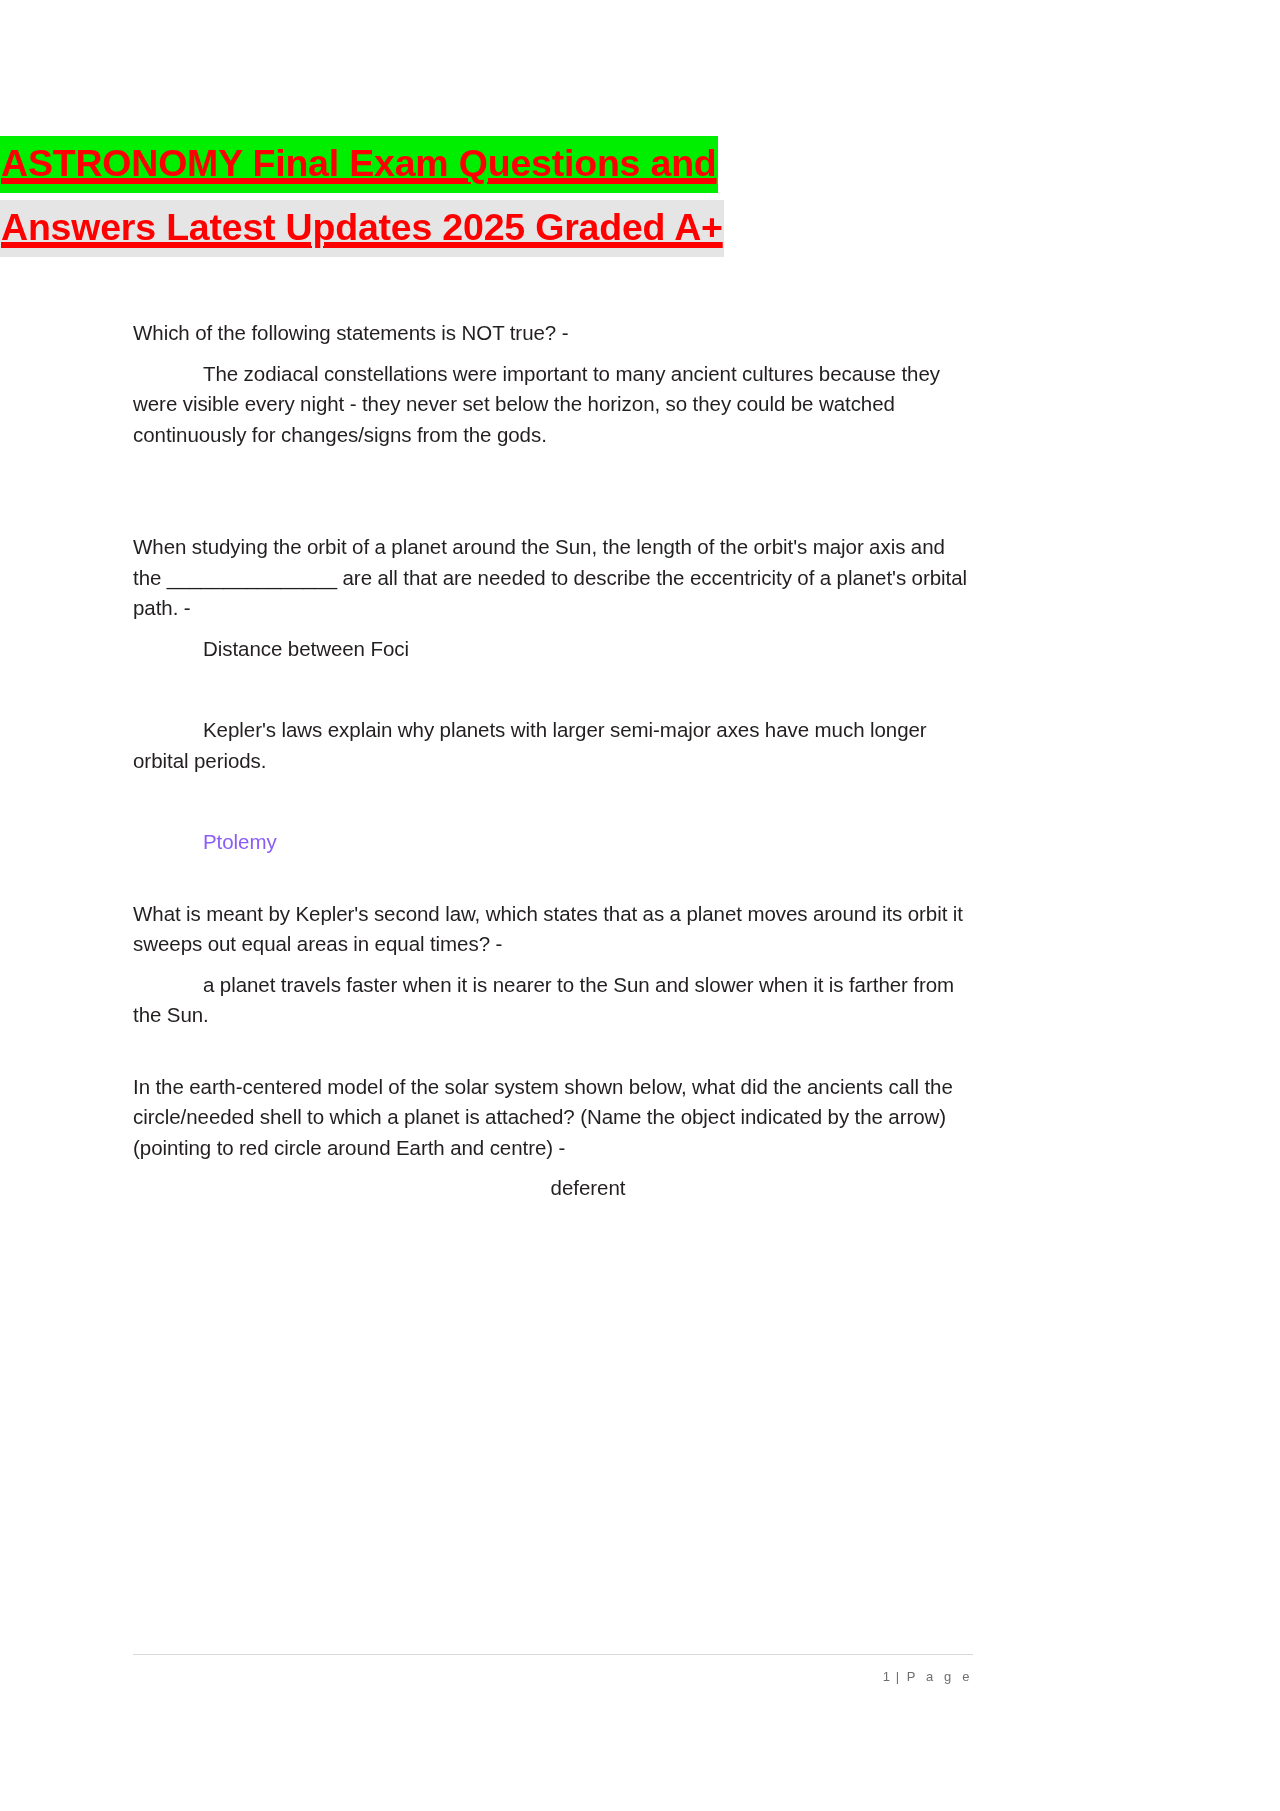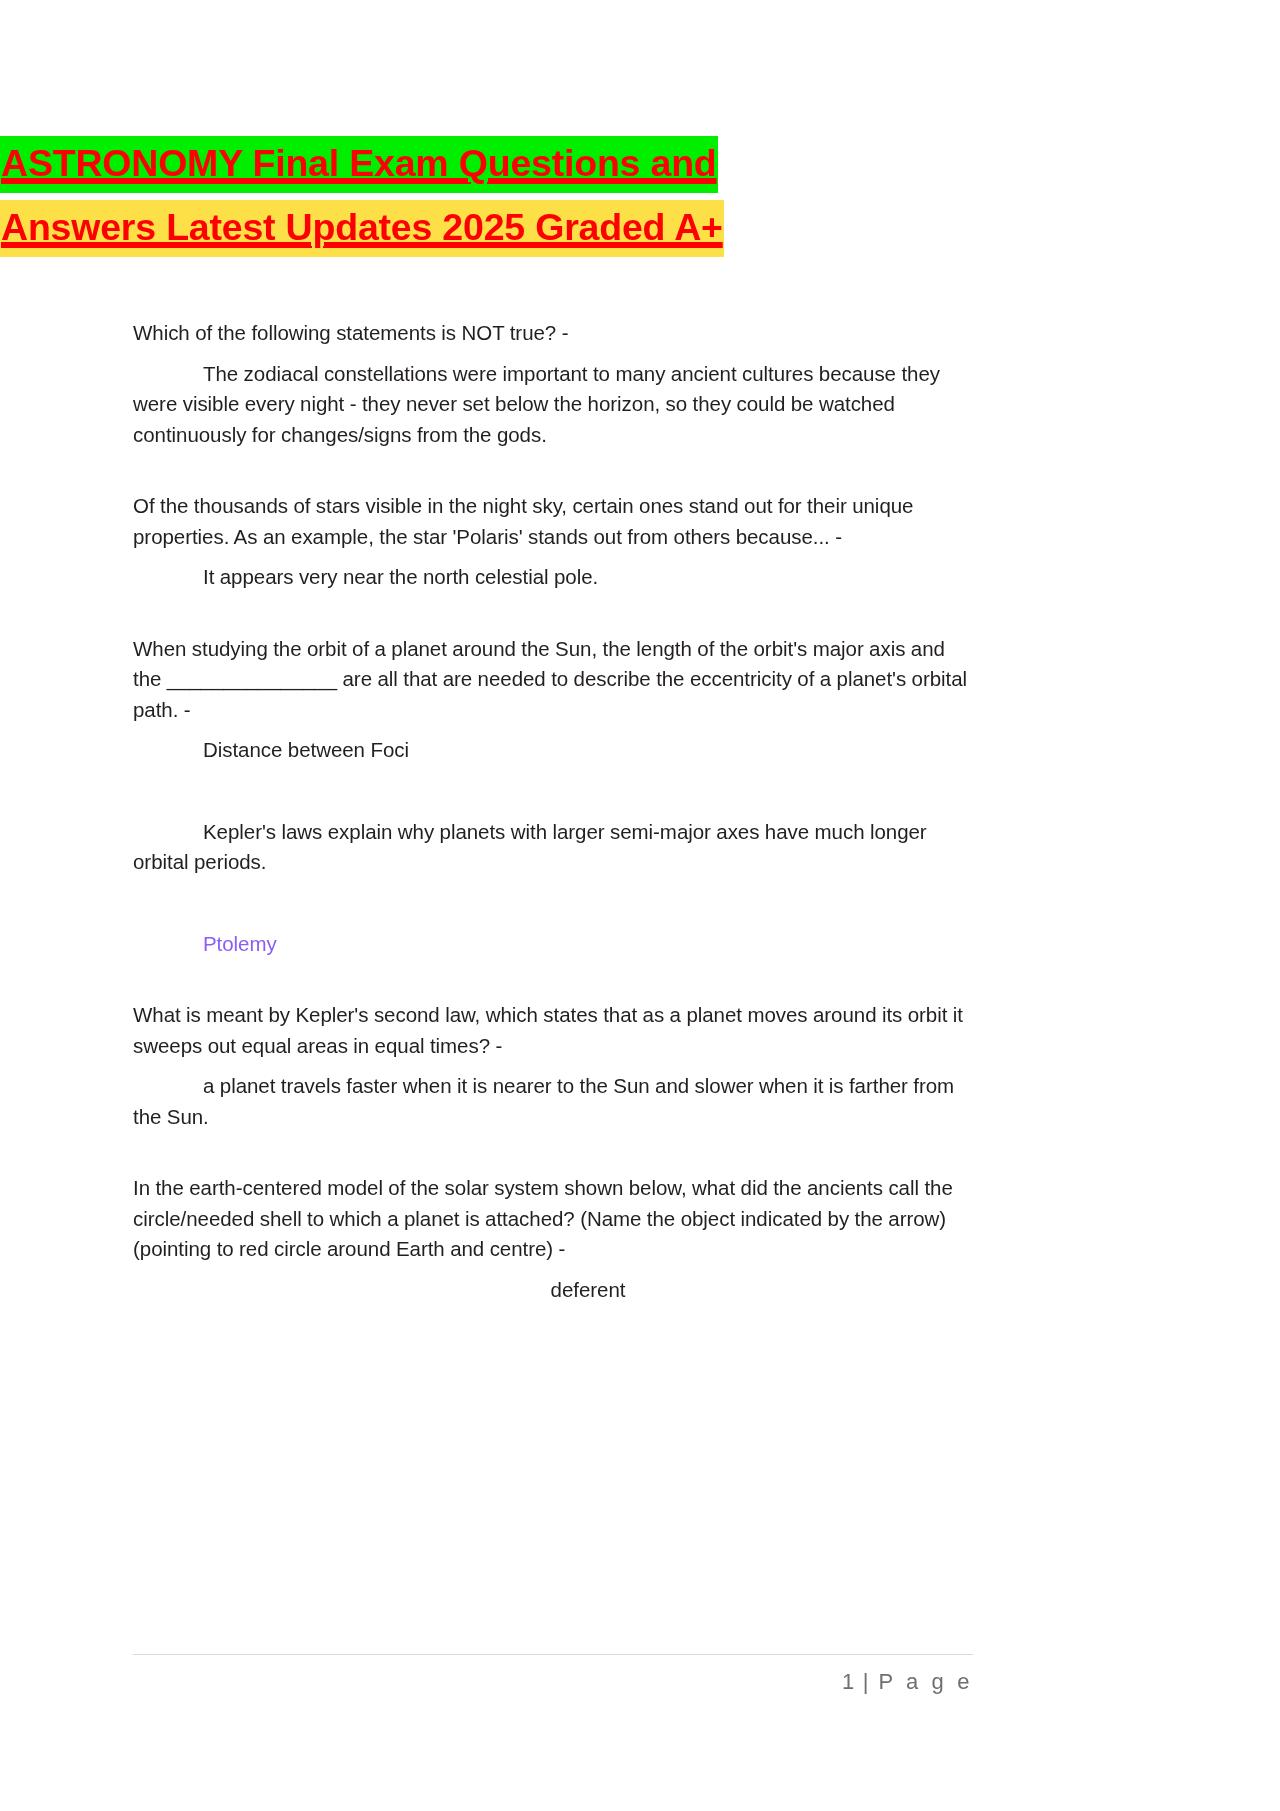--- a/index.html
+++ b/index.html
@@ -96,55 +96,50 @@
     width: 100%;
     height: 1px;
     background: #d9d9d9;
     border: 0;
     margin: 0;
   }
   .footer-text {
     margin: 0;
     padding-top: 14px;
     text-align: right;
-    font-size: 22px;
+    font-size: 13px;
     color: #6f6f6f;
     letter-spacing: 0.2px;
   }
   .footer-text .pg-num { letter-spacing: 0.2px; }
   .footer-text .pg-sep { letter-spacing: 2px; }
   .footer-text .pg-word { letter-spacing: 3.6px; }
 </style>
 </head>
 <body>
 
 <div class="page">
 
   <div class="title-wrap">
     <div class="doc-title" style="color: rgb(255, 0, 0);">
       <span class="title-line"><span class="hl" style="background: rgb(0, 238, 0);">ASTRONOMY Final Exam Questions and</span></span>
-      <span class="title-line"><span class="hl" style="background: #fde047;">Answers Latest Updates 2025 Graded  A+</span></span>
+      <span class="title-line"><span class="hl" style="background: #e5e5e5;">Answers Latest Updates 2025 Graded  A+</span></span>
     </div>
   </div>
 
   <div class="page-body" style="top:318px;">
 
     <div class="qa-block">
       <p class="q" style="color: rgb(35, 31, 32);">Which of the following statements is NOT true? -</p>
       <div class="gap-sm"></div>
       <p class="a" style="color: rgb(35, 31, 32);">The zodiacal constellations were important to many ancient cultures because they were visible every night - they never set below the horizon, so they could be watched continuously for changes/signs from the gods.</p>
     </div>
 
     <div class="gap-lg"></div>
 
-    <div class="qa-block">
-      <p class="q" style="color: rgb(35, 31, 32);">Of the thousands of stars visible in the night sky, certain ones stand out for their unique properties. As an example, the star 'Polaris' stands out from others because... -</p>
-      <div class="gap-sm"></div>
-      <p class="a" style="color: rgb(35, 31, 32);">It appears very near the north celestial pole.</p>
-    </div>
 
     <div class="gap-lg"></div>
 
     <div class="qa-block">
       <p class="q" style="color: rgb(35, 31, 32);">When studying the orbit of a planet around the Sun, the length of the orbit's major axis and the _______________ are all that are needed to describe the eccentricity of a planet's orbital path. -</p>
       <div class="gap-sm"></div>
       <p class="a" style="color: rgb(35, 31, 32);">Distance between Foci</p>
     </div>
 
     <div class="gap-lg"></div>

